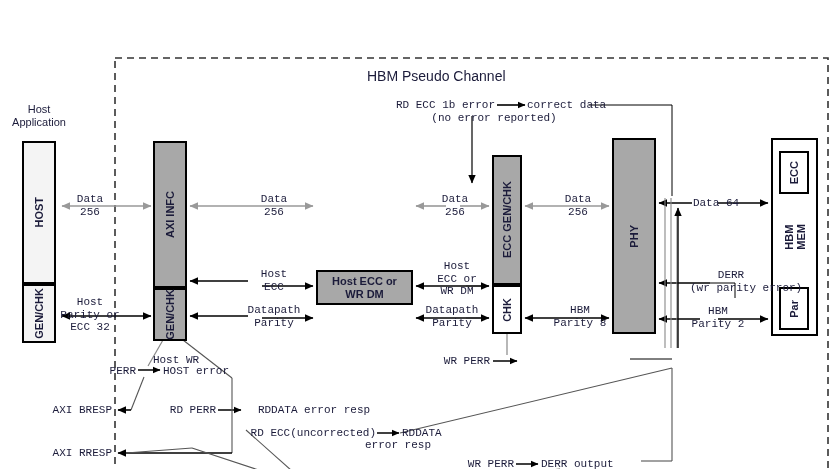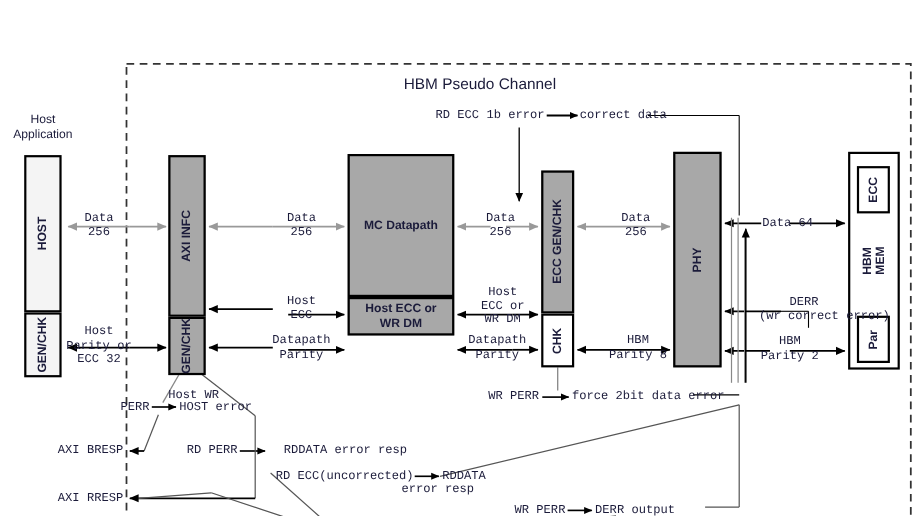--- a/index.html
+++ b/index.html
@@ -153,25 +153,20 @@
     <div class="vtext">
         <span>AXI INFC</span>
       </div>
   </div>
   <div class="box gray" style="left:153px;top:240px;width:34px;height:53px;">
     <div class="vtext">
         <span>GEN/CHK</span>
       </div>
   </div>
 
-  <div class="box gray" style="left:316px;top:92px;width:97px;height:130px;">
-    <div class="htext">
-        <span>MC Datapath</span>
-      </div>
-  </div>
   <div class="box gray" style="left:316px;top:222px;width:97px;height:35px;">
     <div class="htext">
         <span>Host ECC or
 WR DM</span>
       </div>
   </div>
 
   <div class="box gray" style="left:492px;top:107px;width:30px;height:130px;">
     <div class="vtext">
         <span>ECC GEN/CHK</span>
@@ -234,37 +229,37 @@
 
   <div class="lbl" style="left:556px;top:145px;width:44px;">Data
 256</div>
 
   <div class="lbl" style="left:552px;top:256px;width:56px;">HBM
 Parity 8</div>
 
   <div class="lbl" style="left:688px;top:149px;width:56px;">Data 64</div>
 
   <div class="lbl" style="left:690px;top:221px;width:82px;">DERR
-(wr correct error)</div>
+(wr parity error)</div>
 
   <div class="lbl" style="left:690px;top:257px;width:56px;">HBM
 Parity 2</div>
 
   <div class="lbl r" style="left:395px;top:51px;width:100px;">RD ECC 1b error</div>
   <div class="lbl l" style="left:527px;top:51px;width:100px;">correct data</div>
+  <div class="lbl" style="left:414px;top:64px;width:160px;">(no error reported)</div>
 
   <div class="lbl" style="left:130px;top:306px;width:92px;">Host WR</div>
   <div class="lbl r" style="left:76px;top:317px;width:60px;">PERR</div>
   <div class="lbl l" style="left:163px;top:317px;width:110px;">HOST error</div>
 
   <div class="lbl r" style="left:140px;top:356px;width:76px;">RD PERR</div>
   <div class="lbl l" style="left:244px;top:356px;width:140px;text-align:center;">RDDATA error resp</div>
 
   <div class="lbl r" style="left:420px;top:307px;width:70px;">WR PERR</div>
-  <div class="lbl l" style="left:520px;top:307px;width:130px;">force 2bit data error</div>
 
   <div class="lbl r" style="left:250px;top:379px;width:126px;">RD ECC(uncorrected)</div>
   <div class="lbl l" style="left:402px;top:379px;width:80px;">RDDATA</div>
   <div class="lbl" style="left:358px;top:391px;width:80px;">error resp</div>
 
   <div class="lbl r" style="left:440px;top:410px;width:74px;">WR PERR</div>
   <div class="lbl l" style="left:541px;top:410px;width:110px;">DERR output</div>
 
   <div class="lbl r" style="left:22px;top:356px;width:90px;">AXI BRESP</div>
   <div class="lbl r" style="left:22px;top:399px;width:90px;">AXI RRESP</div>

